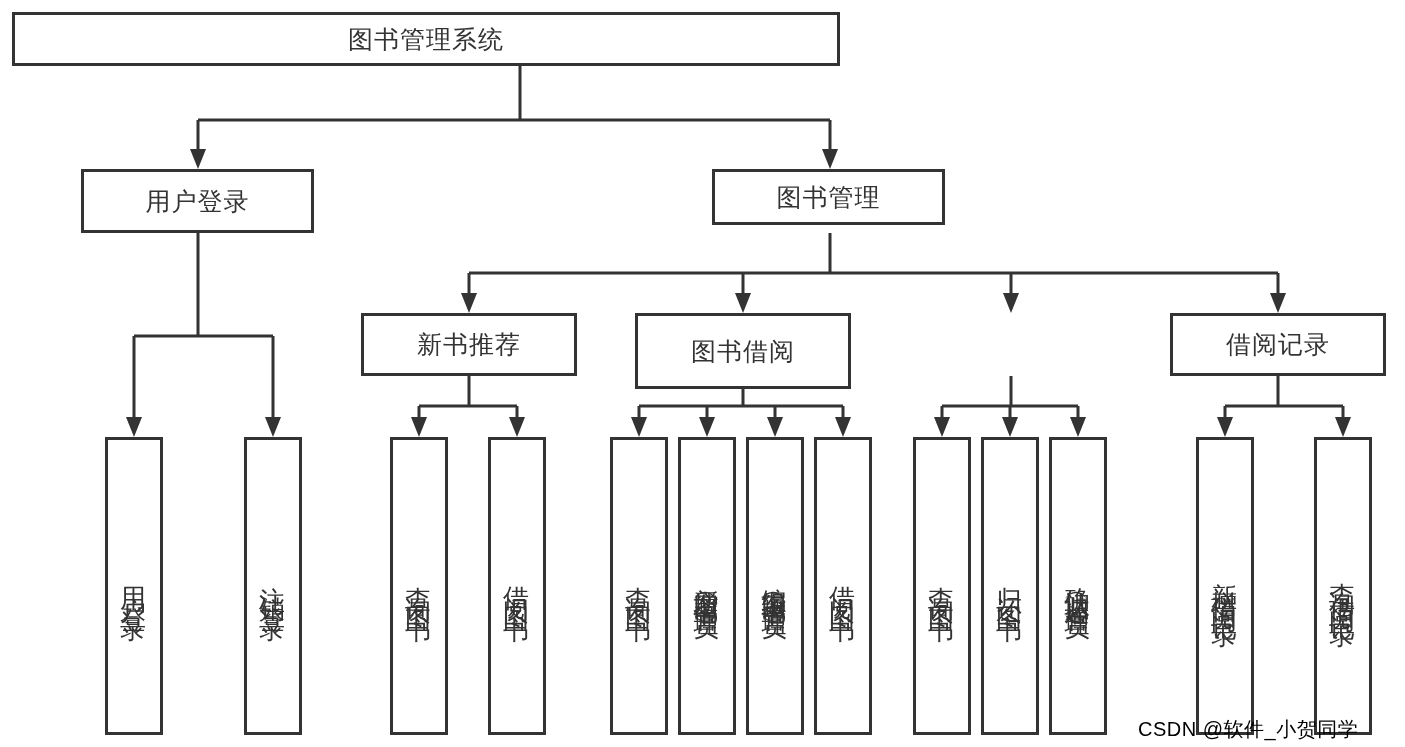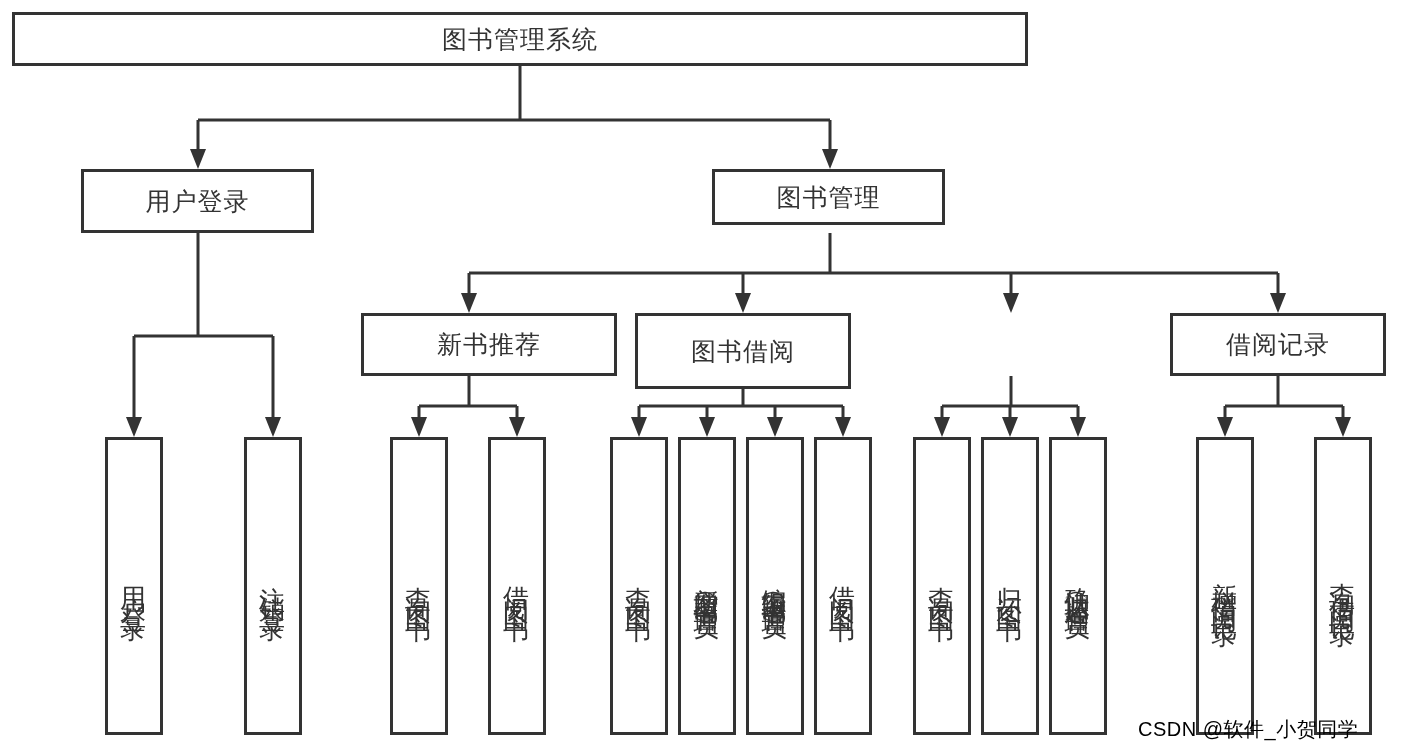--- a/index.html
+++ b/index.html
@@ -80,26 +80,26 @@
       <polygon points="767,417 783,417 775,437"></polygon>
       <polygon points="835,417 851,417 843,437"></polygon>
       <polygon points="934,417 950,417 942,437"></polygon>
       <polygon points="1002,417 1018,417 1010,437"></polygon>
       <polygon points="1070,417 1086,417 1078,437"></polygon>
       <polygon points="1217,417 1233,417 1225,437"></polygon>
       <polygon points="1335,417 1351,417 1343,437"></polygon>
     </g>
   </svg>
 
-  <div class="box" style="left:12px;top:12px;width:1016px;height:54px">图书管理系统</div>
+  <div class="box" style="left:12px;top:12px;width:828px;height:54px">图书管理系统</div>
 
   <div class="box" style="left:81px;top:169px;width:233px;height:64px">用户登录</div>
   <div class="box" style="left:712px;top:169px;width:233px;height:56px">图书管理</div>
 
-  <div class="box" style="left:361px;top:313px;width:256px;height:63px">新书推荐</div>
+  <div class="box" style="left:361px;top:313px;width:216px;height:63px">新书推荐</div>
   <div class="box" style="left:635px;top:313px;width:216px;height:76px">图书借阅</div>
   <div class="box" style="left:1170px;top:313px;width:216px;height:63px">借阅记录</div>
 
   <div class="vbox ls10" style="left:105px">用户登录</div>
   <div class="vbox ls10" style="left:244px">注销登录</div>
 
   <div class="vbox ls10" style="left:390px">查询图书</div>
   <div class="vbox ls10" style="left:488px">借阅图书</div>
 
   <div class="vbox ls10" style="left:610px">查询图书</div>

